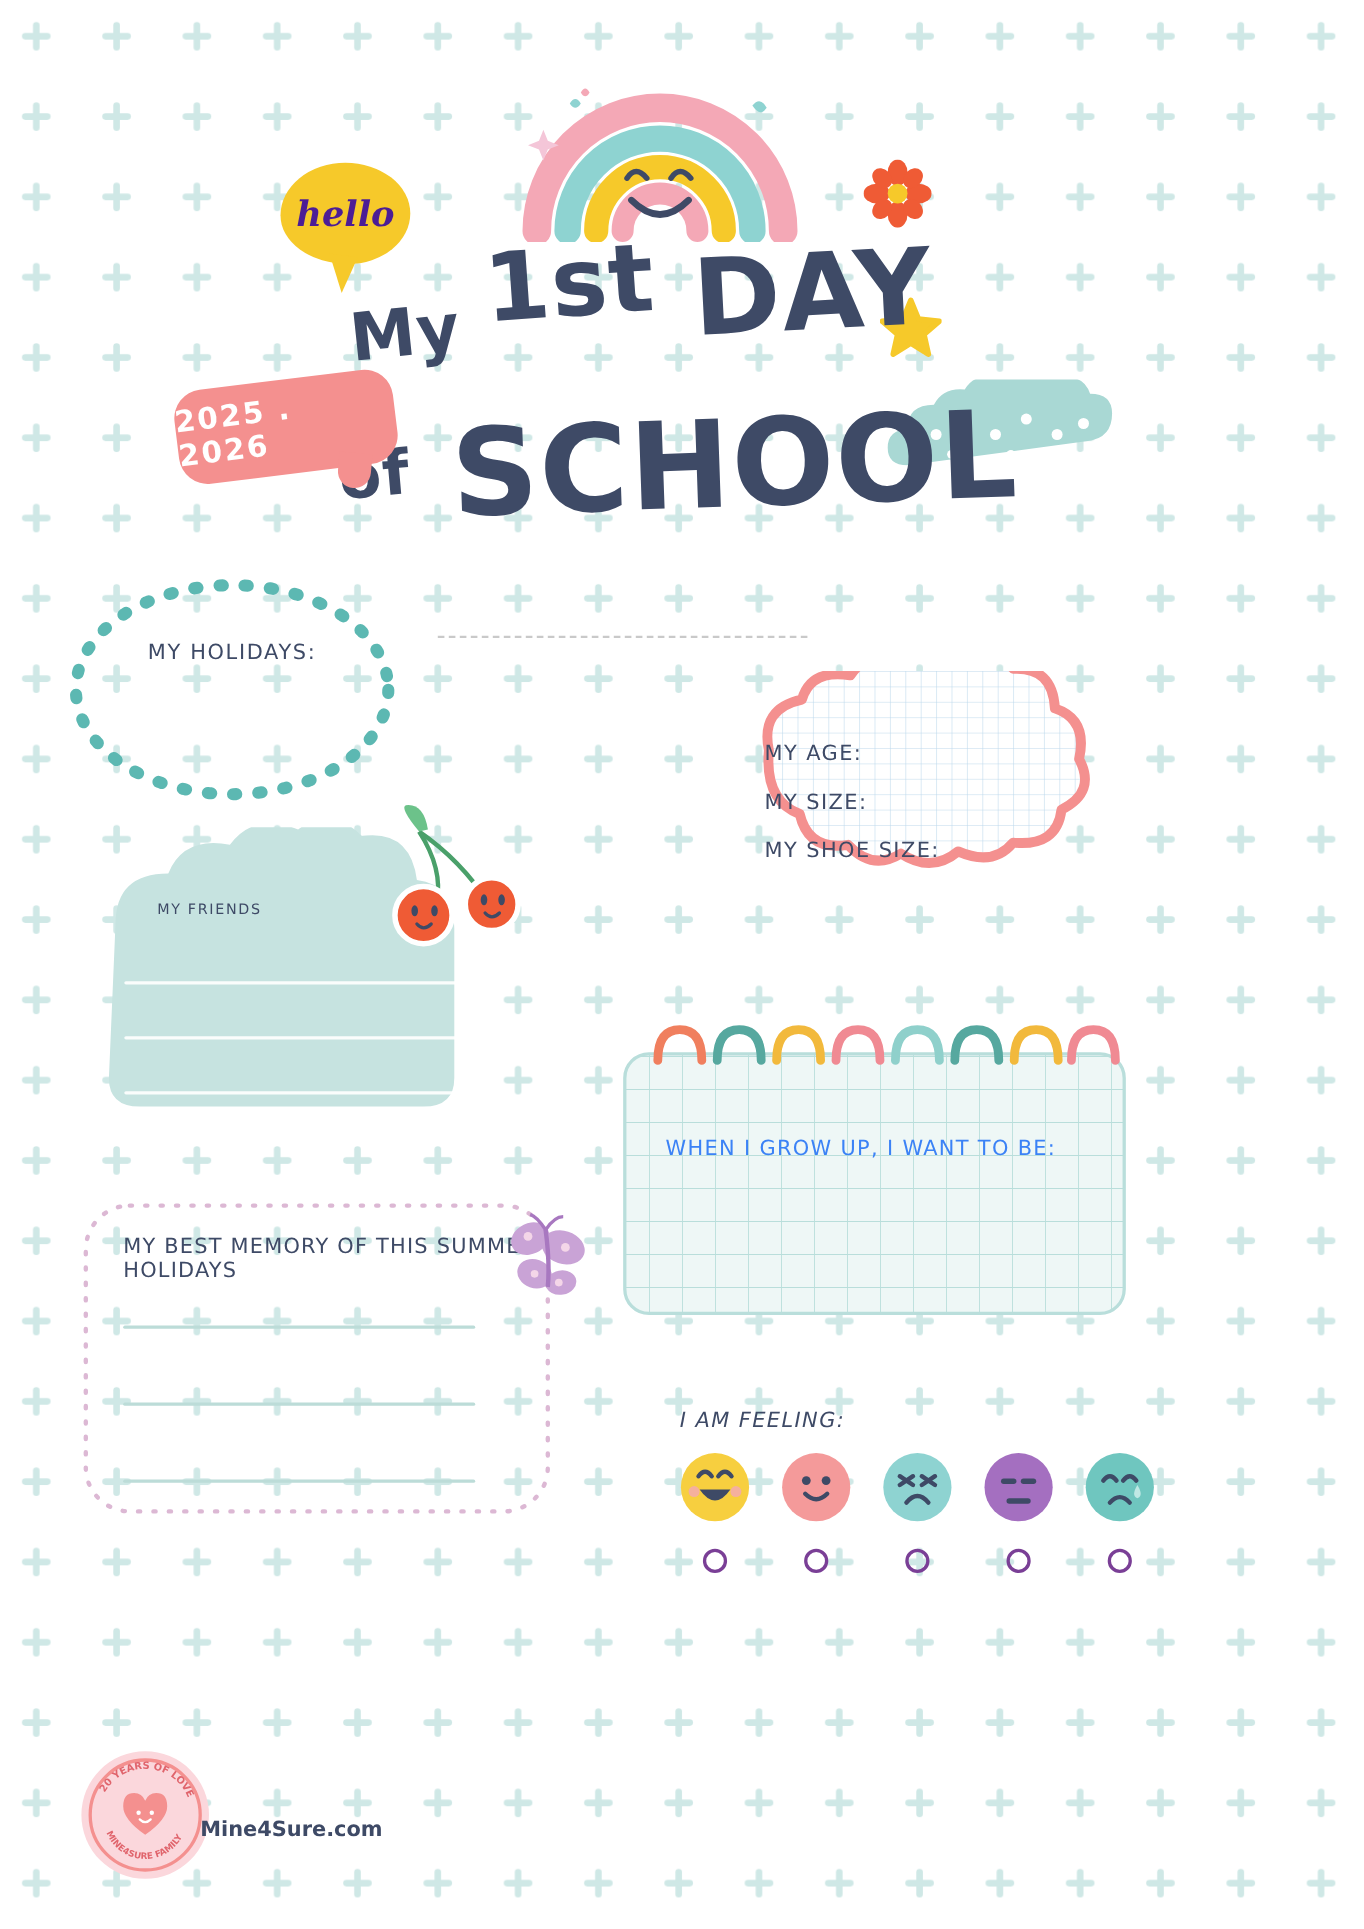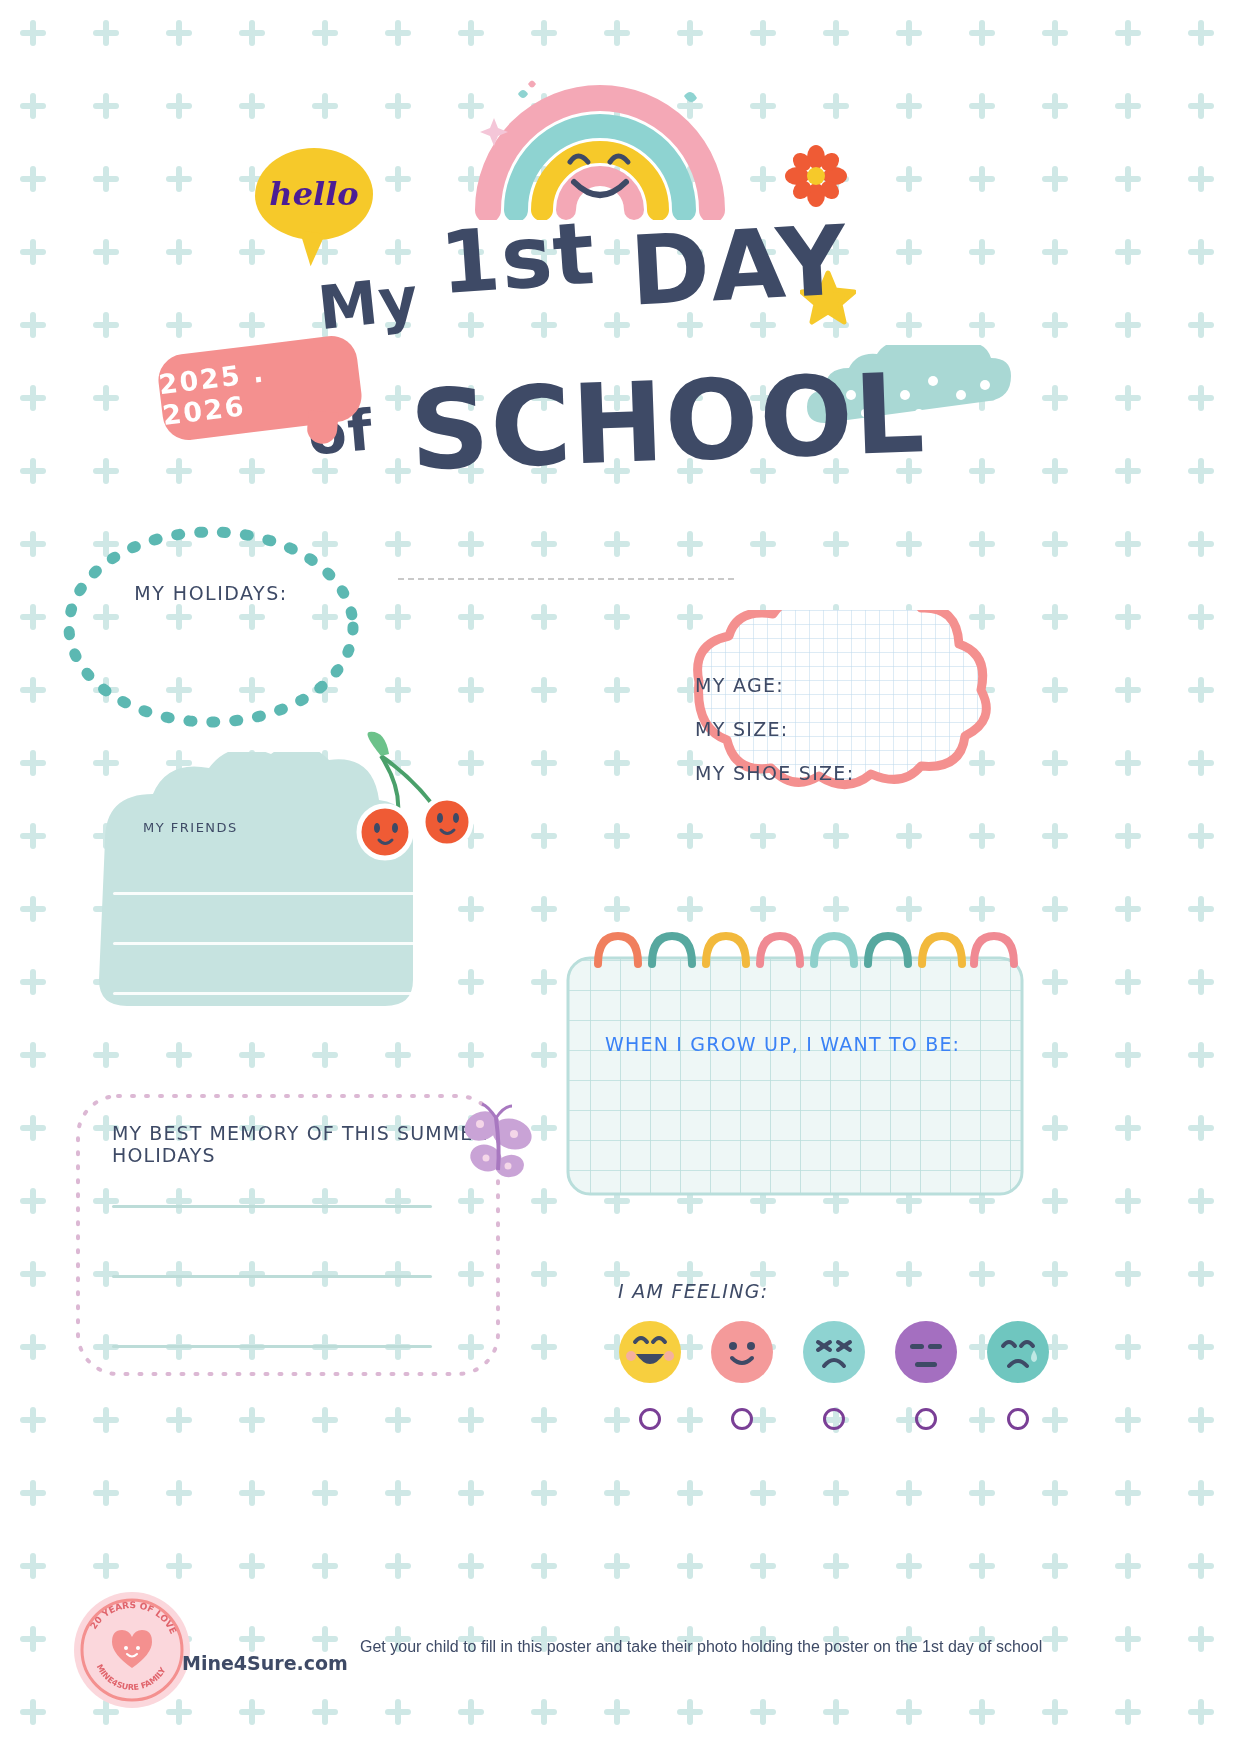--- a/index.html
+++ b/index.html
@@ -432,14 +432,13 @@
     <textPath href="#arcTop" startOffset="16%">20 YEARS OF LOVE</textPath>
   </text>
   <text font-family="DejaVu Sans, sans-serif" font-size="8" font-weight="bold" fill="#e0646c">
     <textPath href="#arcBot" startOffset="12%">MINE4SURE FAMILY</textPath>
   </text>
 </svg>
 
 <div id="site-name">Mine4Sure.com</div>
 
 <div id="footer-text">
-  <div>Get your child to fill in this poster and take their photo holding the poster on the 1st day of school</div>
 </div>
 
 </body></html>

